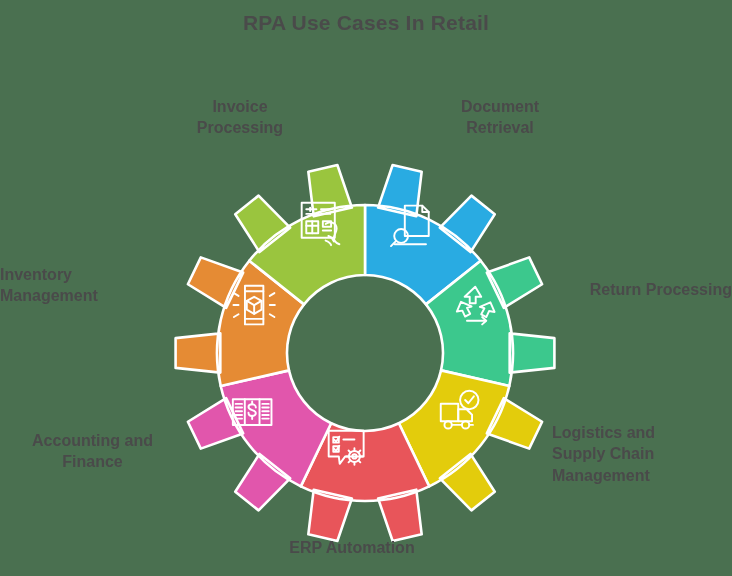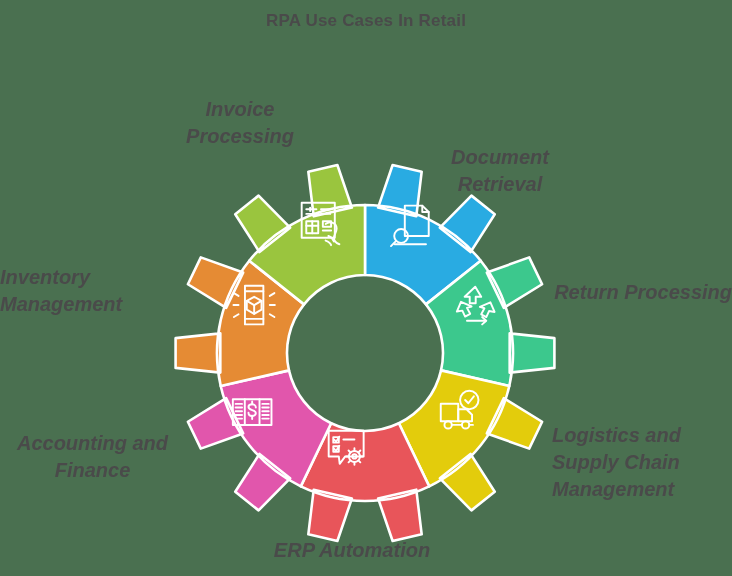--- a/index.html
+++ b/index.html
@@ -19,45 +19,44 @@
     inset: 0;
     width: 732px;
     height: 576px;
   }
   .title {
     position: absolute;
     top: 11px;
     left: 0;
     width: 732px;
     text-align: center;
-    font-size: 17px;
+    font-size: 21px;
     font-weight: bold;
     color: #4a4a4a;
     letter-spacing: 0.2px;
   }
   .gear-wrap {
     position: absolute;
     left: 155px;
     top: 143px;
     width: 420px;
     height: 420px;
   }
   .gear-wrap svg { display: block; }
 
   .lbl {
     position: absolute;
-    font-size: 20px;
+    font-size: 16px;
     font-weight: bold;
     color: #4a4a4a;
     line-height: 1.34;
     white-space: pre-line;
-    font-style: italic;
   }
   .lbl-invoice        { left: 140px; top: 96px;  width: 200px; text-align: center; }
-  .lbl-document       { left: 395px; top: 96px;  width: 210px; text-align: center; margin-top: 48px; }
+  .lbl-document       { left: 395px; top: 96px;  width: 210px; text-align: center; }
   .lbl-inventory      { left: 0px;   top: 264px; width: 152px; }
   .lbl-return         { left: 548px; top: 279px; width: 184px; text-align: right; }
   .lbl-accounting     { left: 0px;   top: 430px; width: 185px; text-align: center; }
   .lbl-logistics      { left: 520px; top: 422px; width: 212px; text-align: left; margin-left: 32px; }
   .lbl-erp            { left: 232px; top: 537px; width: 240px; text-align: center; }
 </style>
 </head>
 <body>
 
 <div id="stage">

